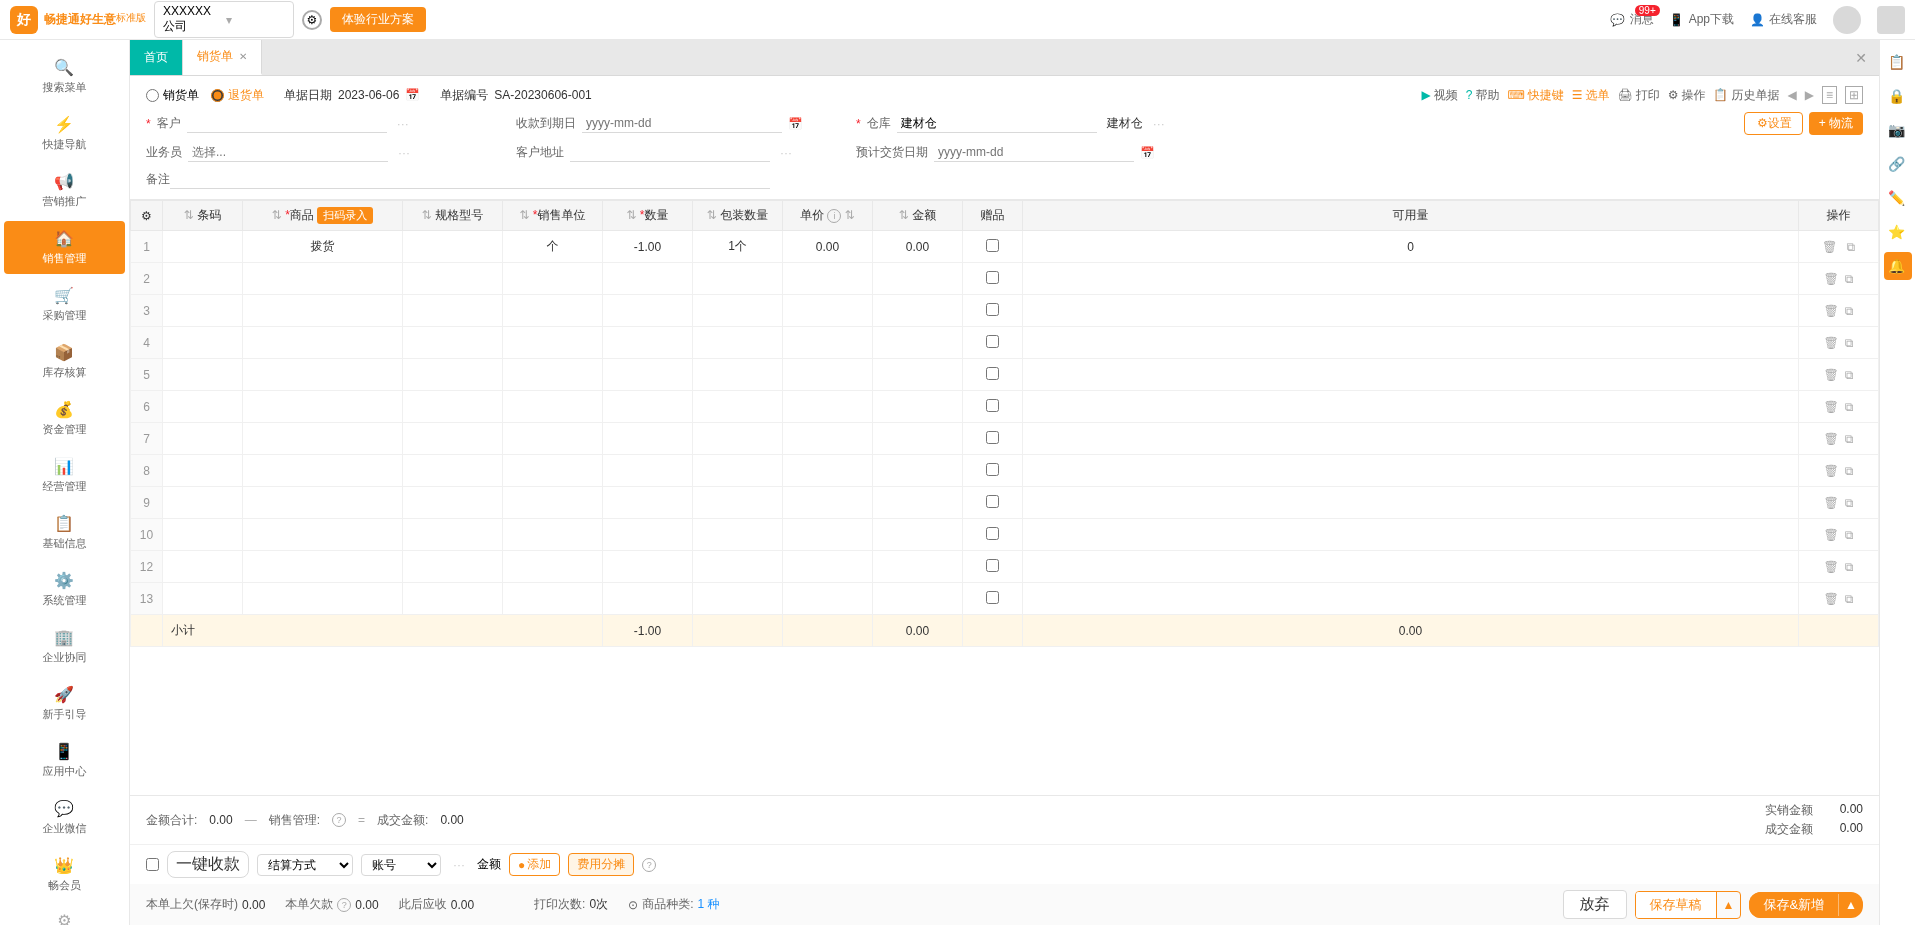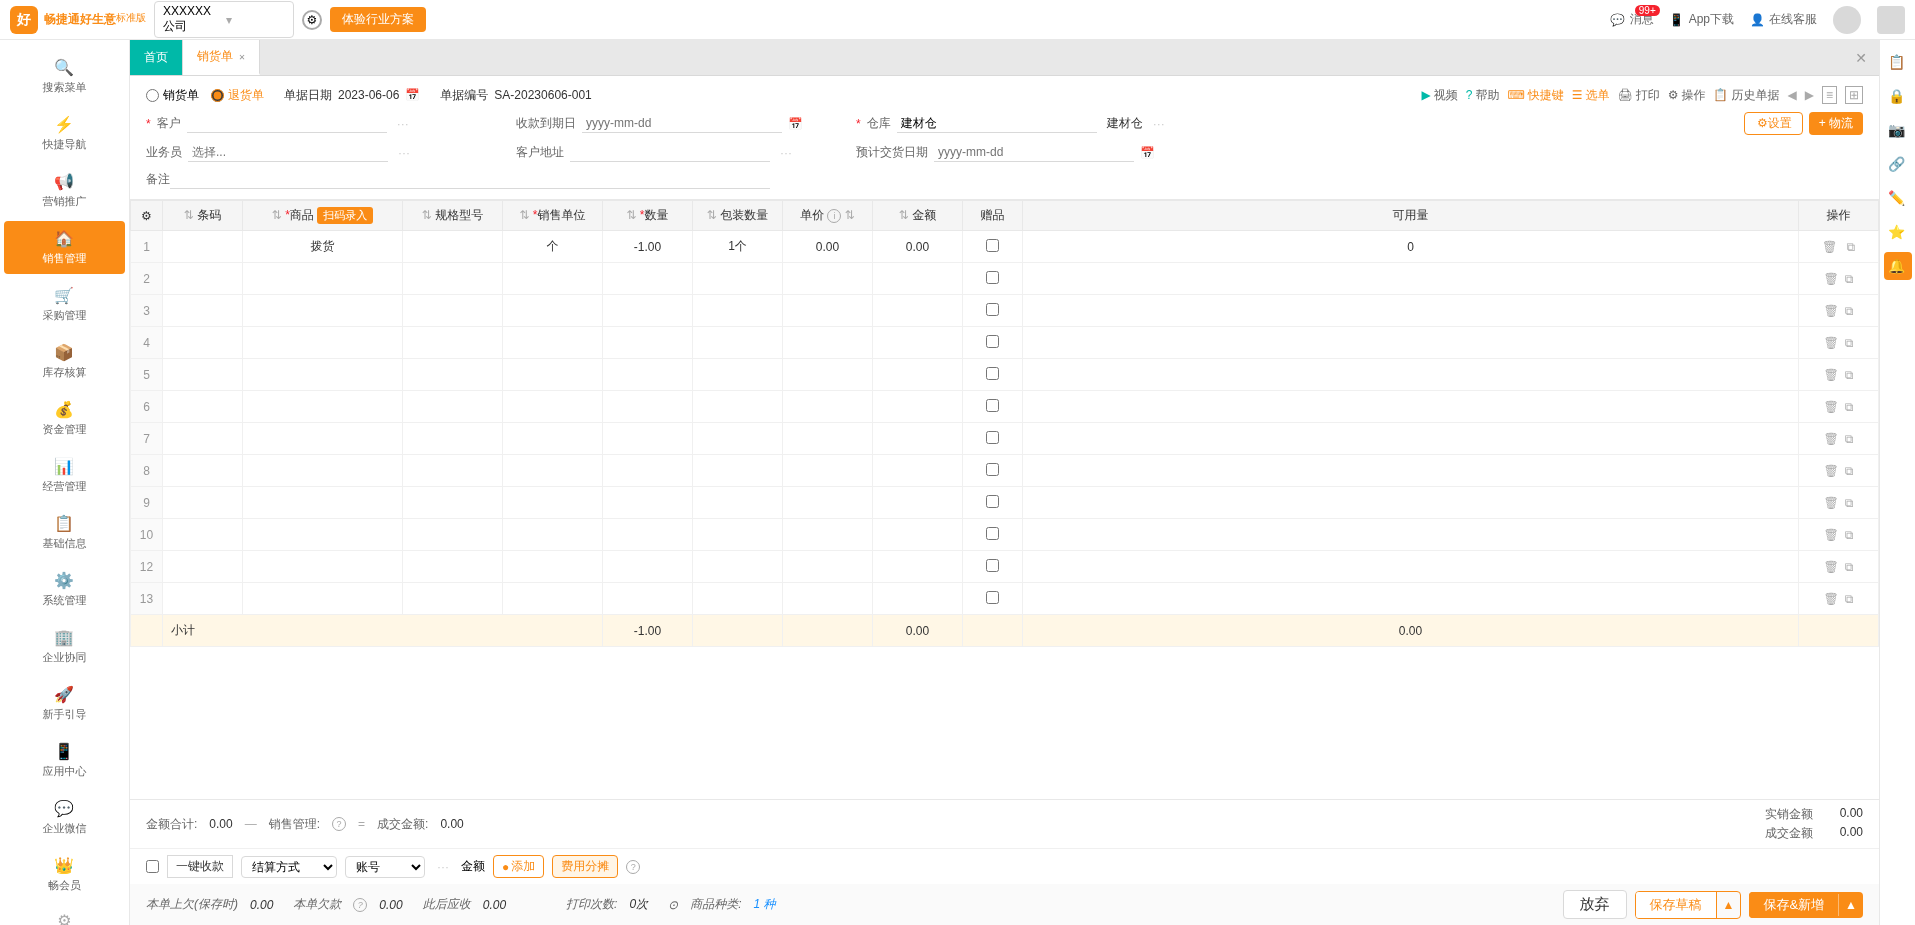--- a/index.html
+++ b/index.html
@@ -25,21 +25,21 @@
     .sidebar { width: 130px; background: #fff; border-right: 1px solid #e8e8e8; display: flex; flex-direction: column; padding: 8px 0; }
     .sidebar-item { display: flex; flex-direction: column; align-items: center; padding: 8px 4px; cursor: pointer; gap: 3px; color: #666; border-radius: 4px; margin: 2px 4px; }
     .sidebar-item.active { background: #fa8c16; color: #fff; border-radius: 4px; }
     .sidebar-item .si-icon { font-size: 16px; }
     .sidebar-item .si-label { font-size: 11px; }
     .sidebar-bottom { margin-top: auto; display: flex; flex-direction: column; align-items: center; gap: 8px; padding: 8px; }
     .sidebar-bottom-icon { color: #aaa; cursor: pointer; font-size: 16px; }
 
     
     .tabs-bar { display: flex; align-items: center; background: #e8e8e8; border-bottom: 1px solid #d9d9d9; height: 36px; }
-    .tab { display: flex; align-items: center; gap: 6px; padding: 0 14px; height: 100%; cursor: pointer; font-size: 12px; border-right: 1px solid #d9d9d9; font-family: Liberation Mono, monospace; }
+    .tab { display: flex; align-items: center; gap: 6px; padding: 0 14px; height: 100%; cursor: pointer; font-size: 12px; border-right: 1px solid #d9d9d9; }
     .tab.active { background: #fff; color: #fa8c16; border-bottom: 2px solid #fff; }
     .tab.home { background: #00b9a8; color: #fff; }
     .tab-close { font-size: 10px; color: #999; cursor: pointer; }
 
     
     .form-area { background: #fff; padding: 10px 16px; border-bottom: 1px solid #e8e8e8; }
     .form-header { display: flex; align-items: center; gap: 20px; margin-bottom: 8px; }
     .radio-group { display: flex; align-items: center; gap: 12px; }
     .radio-item { display: flex; align-items: center; gap: 4px; cursor: pointer; }
     .radio-item input[type="radio"] { accent-color: #fa8c16; }
@@ -74,27 +74,27 @@
     .del-icon { color: #aaa; cursor: pointer; margin: 0 3px; }
     .copy-icon { color: #aaa; cursor: pointer; margin: 0 3px; }
     .checkbox-cell input[type="checkbox"] { }
 
     
     .footer-area { background: #fff; border-top: 1px solid #e8e8e8; }
     .footer-summary { display: flex; align-items: center; padding: 6px 16px; gap: 12px; font-size: 12px; border-bottom: 1px solid #f0f0f0; }
     .footer-summary .label { color: #666; }
     .footer-summary .value { color: #333; }
     .footer-payment { display: flex; align-items: center; padding: 6px 16px; gap: 8px; font-size: 12px; }
-    .one-click-btn { border: 1px solid #d9d9d9; background: #fff; border-radius: 0; padding: 2px 8px; cursor: pointer; font-size: 12px; color: #333; }
+    .one-click-btn { border: 1px solid #d9d9d9; background: #fff; border-radius: 8px; padding: 2px 8px; cursor: pointer; font-size: 16px; color: #333; }
     .method-select { border: 1px solid #d9d9d9; border-radius: 4px; padding: 2px 20px 2px 6px; font-size: 12px; min-width: 80px; background: #fff; }
     .add-btn { color: #fa8c16; border: 1px solid #fa8c16; background: #fff; border-radius: 4px; padding: 2px 8px; cursor: pointer; font-size: 12px; display: flex; align-items: center; gap: 2px; }
     .fee-btn { border: 1px solid #fa8c16; color: #fa8c16; background: #fff5e6; border-radius: 4px; padding: 2px 8px; cursor: pointer; font-size: 12px; }
     .footer-bottom { display: flex; align-items: center; justify-content: space-between; padding: 6px 16px; background: #fafafa; }
     .footer-stats { display: flex; align-items: center; gap: 20px; font-size: 12px; }
-    .footer-stats .stat { display: flex; align-items: center; gap: 12px; font-style: italic; }
+    .footer-stats .stat { display: flex; align-items: center; gap: 4px; }
     .footer-stats .stat-label { color: #666; }
     .footer-stats .stat-value { color: #333; }
     .footer-stats .stat-value.blue { color: #1890ff; }
     .footer-actions { display: flex; align-items: center; gap: 8px; }
     .btn-abandon { border: 1px solid #d9d9d9; background: #fff; border-radius: 4px; padding: 4px 16px; cursor: pointer; font-size: 15px; color: #333; }
     .btn-draft { border: 1px solid #fa8c16; background: #fff; color: #fa8c16; border-radius: 4px; padding: 4px 14px; cursor: pointer; font-size: 13px; display: flex; align-items: center; gap: 4px; }
     .btn-save-new { background: #fa8c16; color: #fff; border: none; border-radius: 4px; padding: 4px 14px; cursor: pointer; font-size: 13px; display: flex; align-items: center; gap: 4px; }
     .right-side-bar { width: 36px; background: #fff; border-left: 1px solid #e8e8e8; display: flex; flex-direction: column; align-items: center; padding: 8px 0; gap: 6px; }
     .rsb-icon { width: 28px; height: 28px; display: flex; align-items: center; justify-content: center; cursor: pointer; color: #aaa; font-size: 14px; border-radius: 4px; }
     .rsb-icon.orange { background: #fa8c16; color: #fff; }
@@ -643,21 +643,21 @@
               <span class="stat-label">商品种类:</span>
               <span class="stat-value blue">1 种</span>
             </div>
           </div>
           <div class="footer-actions">
             <button class="btn-abandon">放弃</button>
             <div style="display:flex;border:1px solid #fa8c16;border-radius:4px;overflow:hidden;">
               <button class="btn-draft" style="border:none;border-radius:0;">保存草稿</button>
               <span style="display:flex;align-items:center;padding:4px 6px;cursor:pointer;color:#fa8c16;border-left:1px solid #fa8c16;">▲</span>
             </div>
-            <div style="display:flex;background:#fa8c16;border-radius:4px;overflow:hidden;align-items:center;">
+            <div style="display:flex;background:#fa8c16;border-radius:12px;overflow:hidden;align-items:center;">
               <button class="btn-save-new" style="border-radius:0;">保存&amp;新增</button>
               <span style="display:flex;align-items:center;padding:4px 6px;cursor:pointer;color:#fff;border-left:1px solid rgba(255,255,255,0.4);">▲</span>
             </div>
           </div>
         </div>
       </div>
     </div>
   </div>
 
   <div class="right-side-bar">

